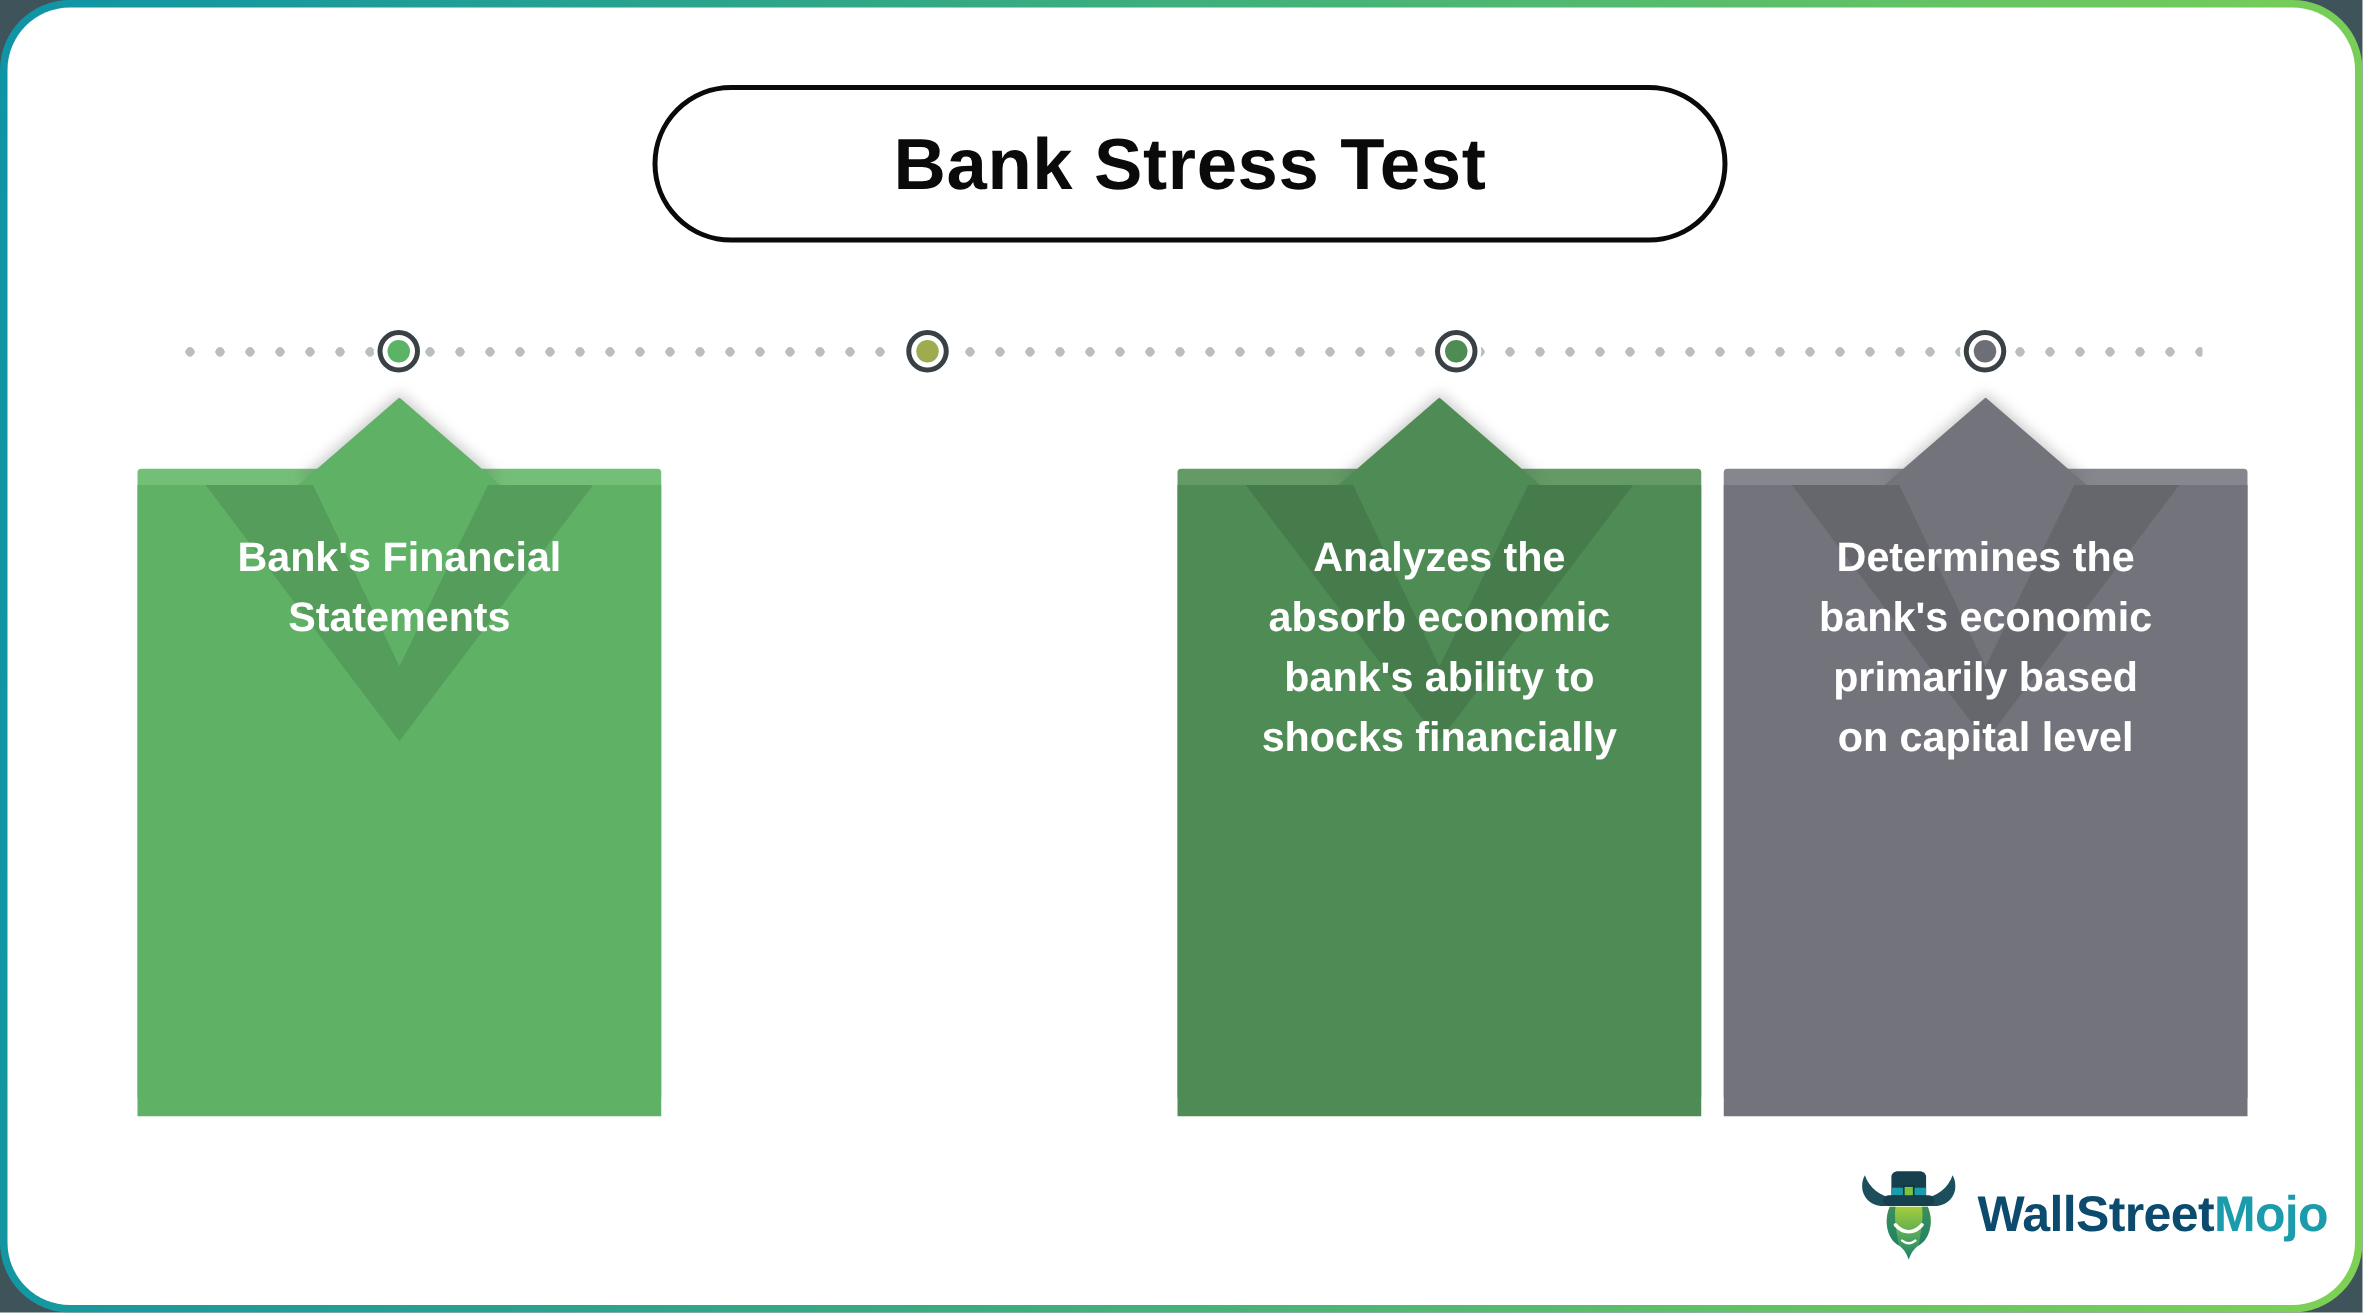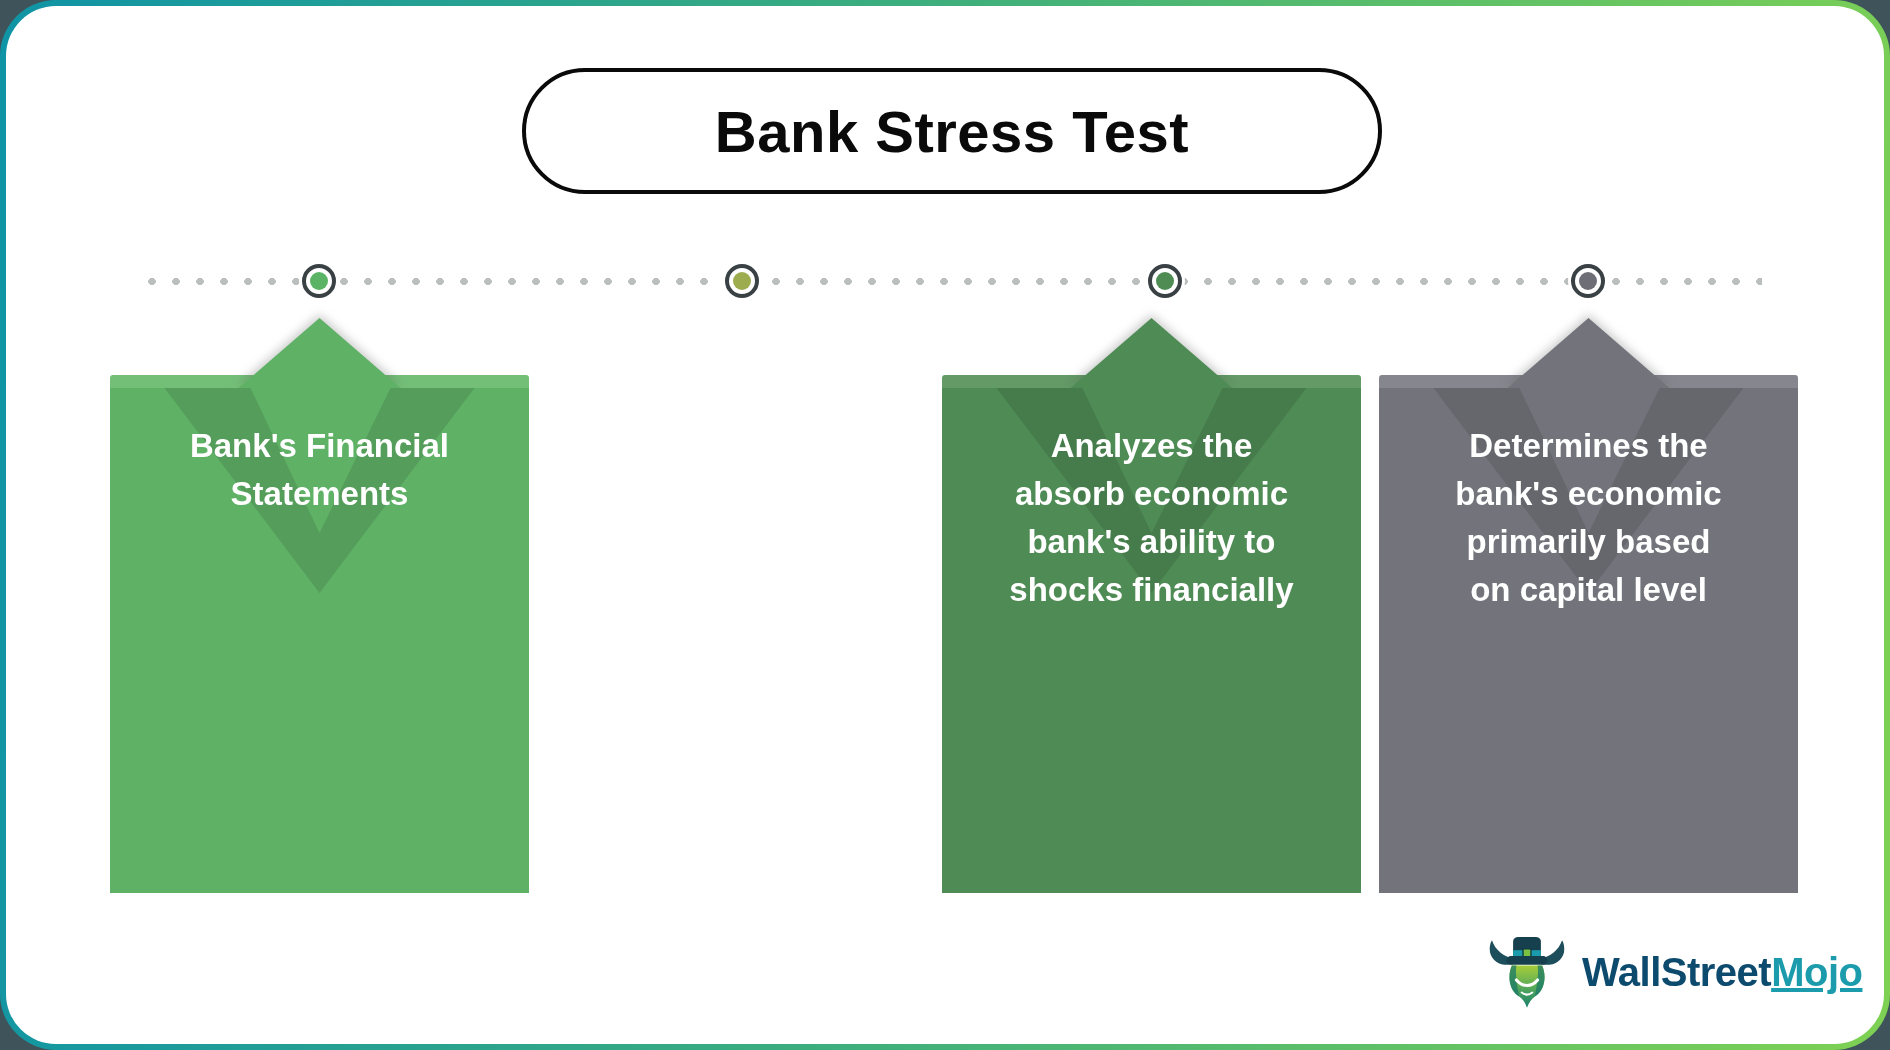--- a/index.html
+++ b/index.html
@@ -194,19 +194,19 @@
           <path d="M57,87 C62,91 68,91 73,87" stroke="#ffffff" stroke-width="3" fill="none" stroke-linecap="round"></path>
 
           <path d="M44,34 L44,10 C44,5 48,3 53,3 L77,3 C82,3 86,5 86,10 L86,34 Z" fill="#16404D"></path>
 
           <rect x="44" y="23" width="42" height="9" fill="#1B9BAB"></rect>
           <rect x="59" y="21" width="12" height="13" fill="#7CC242" stroke="#0F3540" stroke-width="2"></rect>
 
           <rect x="34" y="32" width="62" height="13" rx="6.5" fill="#16404D"></rect>
         </svg>
         <div class="logo-text">
-          <span class="p1" style="color: #0c4a6e;">WallStreet</span><span class="p2" style="color: rgb(27, 155, 171); text-decoration: underline;">Mojo</span>
+          <span class="p1" style="color: #0c4a6e;">WallStreet</span><span class="p2" style="color: rgb(27, 155, 171);">Mojo</span>
         </div>
       </div>
 
     </div>
   </div>
 </div>
 
 </body></html>

